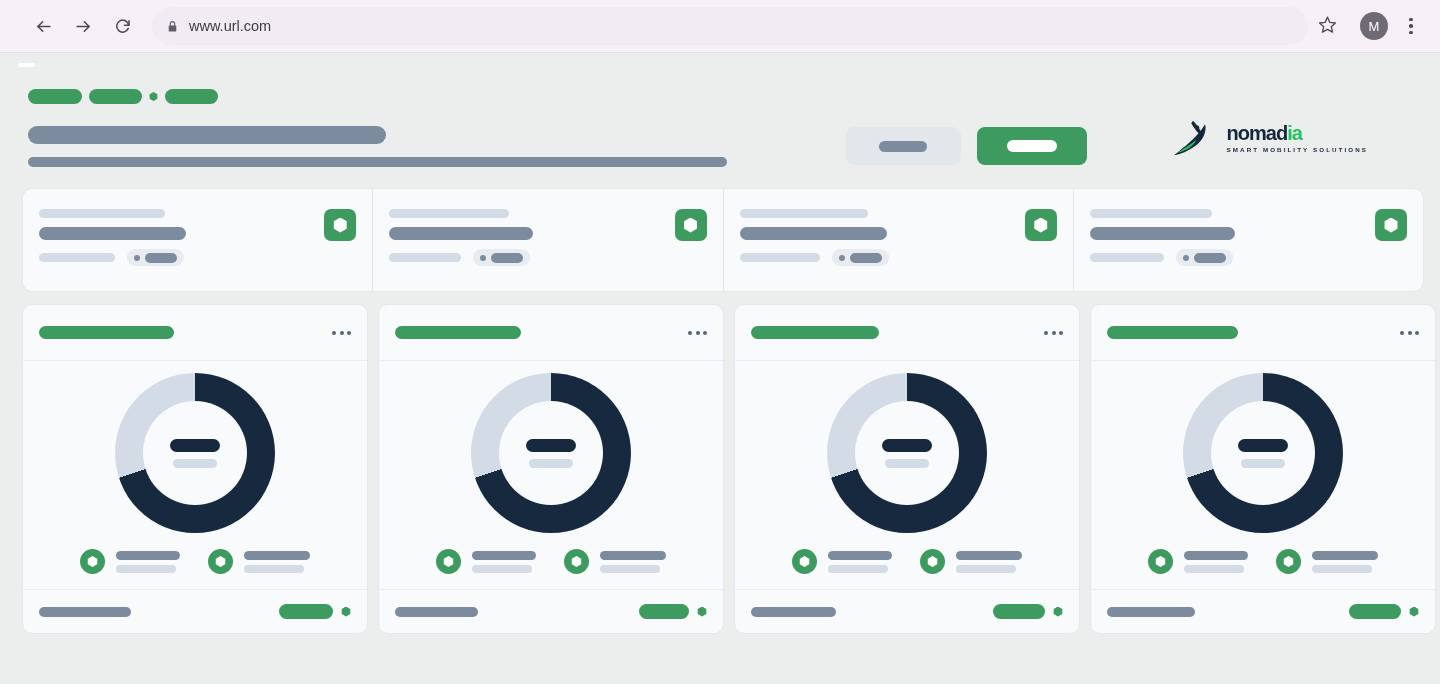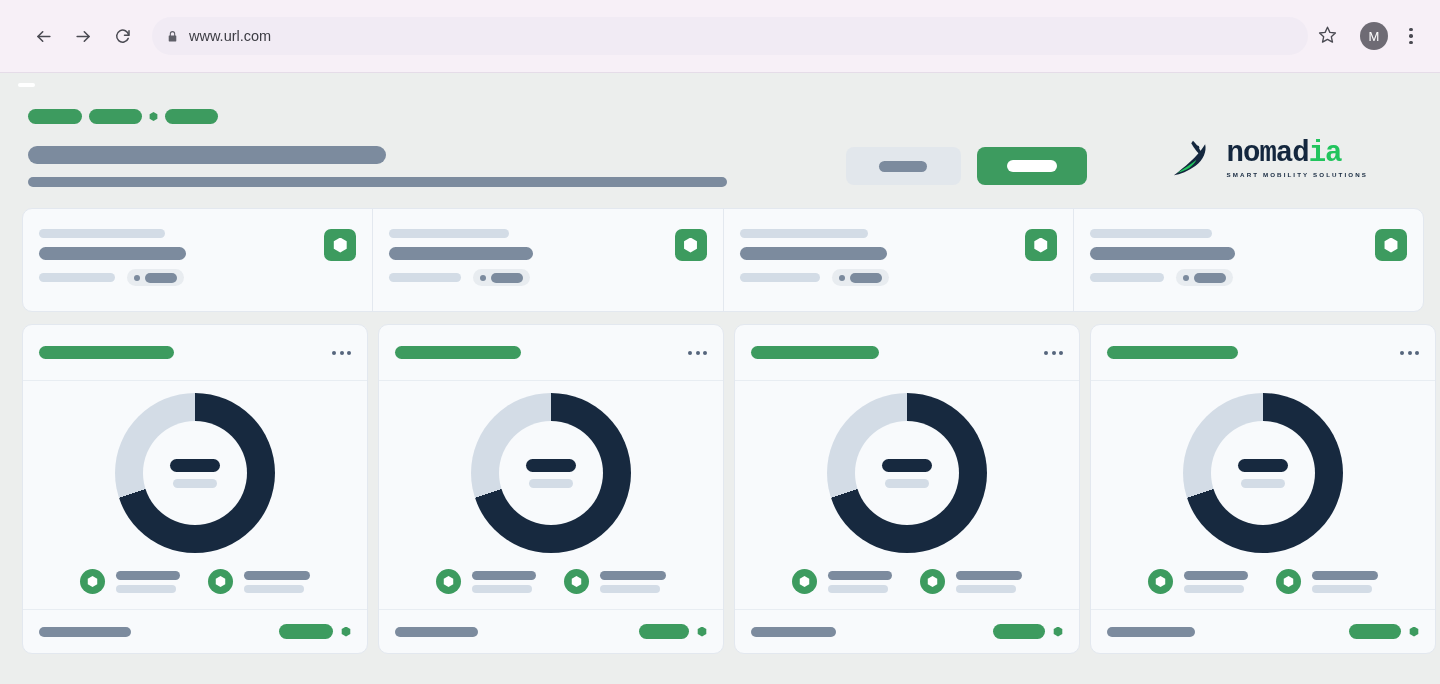--- a/index.html
+++ b/index.html
@@ -5,21 +5,21 @@
   * { box-sizing: border-box; margin: 0; padding: 0; }
   html, body {
     width: 1440px; height: 684px;
     overflow: hidden;
     font-family: "Liberation Sans", sans-serif;
     background: #ECEEED;
   }
 
   
   .browser-bar {
-    height: 73px;
+    height: 53px;
     background: #F7F0F7;
     display: flex;
     align-items: center;
     padding: 0 14px;
     border-bottom: 1px solid #E5DCE8;
     position: relative;
   }
   .nav-btn {
     width: 34px; height: 34px;
     display: flex; align-items: center; justify-content: center;
@@ -124,21 +124,21 @@
   .btn-primary .lbl { width: 50px; height: 12px; border-radius: 6px; background: #FFFFFF; }
 
   .logo-wrap {
     display: flex; align-items: center;
     padding-top: 28px;
     padding-right: 72px;
     padding-left: 80px;
   }
   .logo-mark { margin-right: 8px; display: flex; }
   .logo-text { display: flex; flex-direction: column; }
-  .logo-word { font-size: 29px; font-weight: bold; letter-spacing: -1px; line-height: 1; font-family: Liberation Mono, monospace; }
+  .logo-word { font-size: 20px; font-weight: bold; letter-spacing: -1px; line-height: 1; }
   .logo-nomad { color: #14273E; }
   .logo-ia { color: #21C45D; }
   .logo-tag {
     font-size: 6.2px; letter-spacing: 2.1px; color: #14273E;
     font-weight: bold; margin-top: 3px; text-align: right;
   }
 
   
   .kpi-strip {
     margin: 21px 16px 0 22px;

